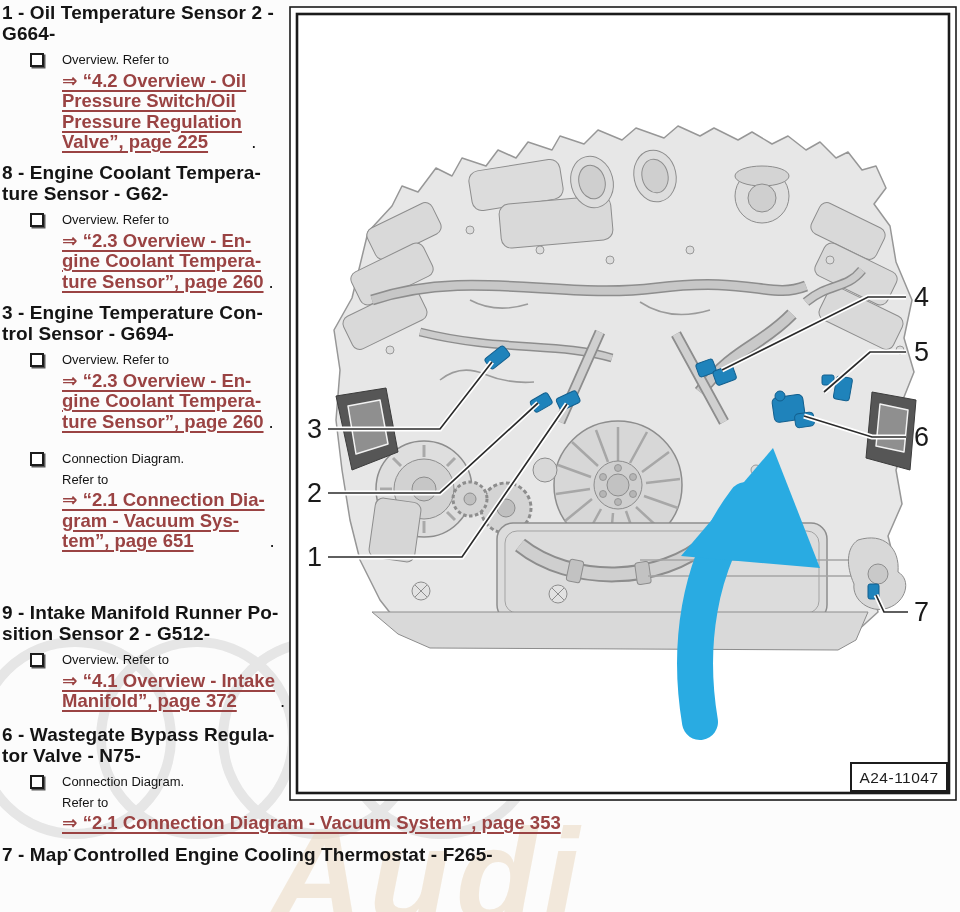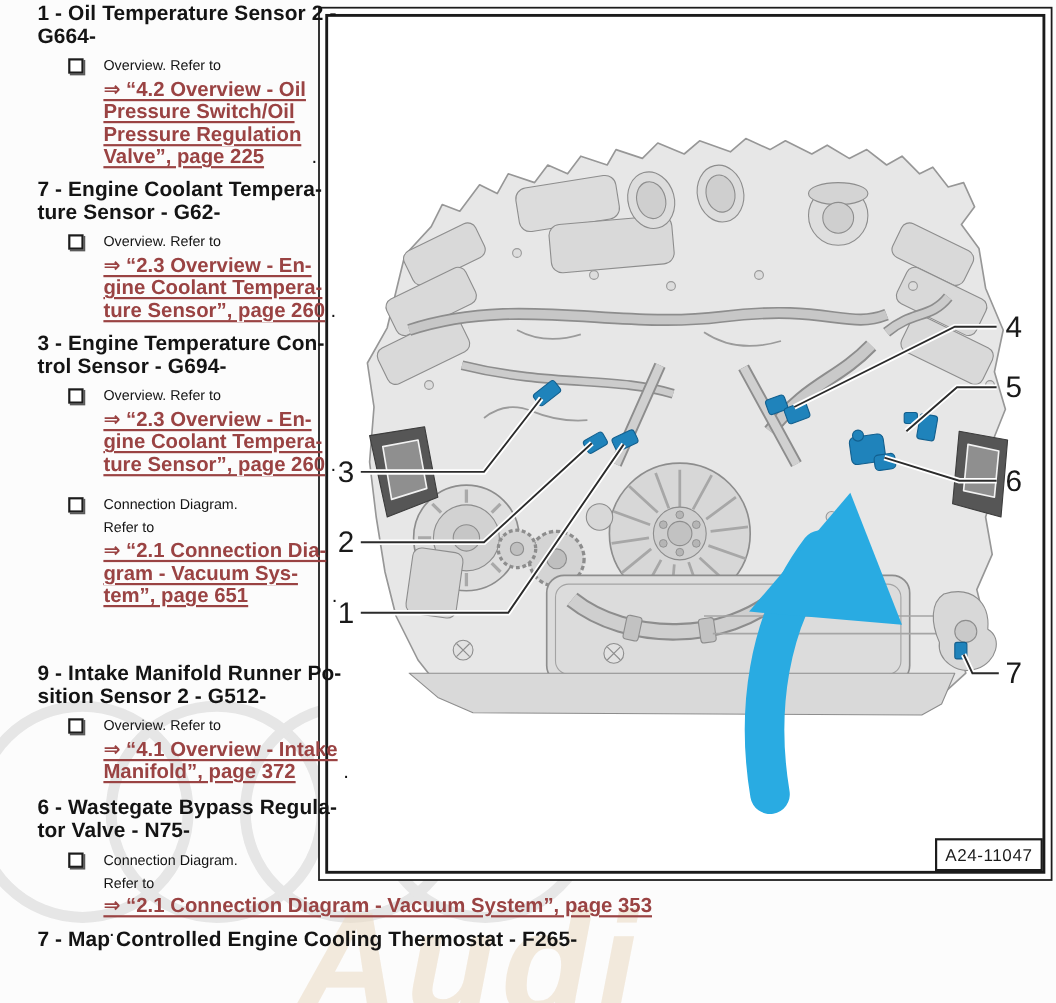--- a/index.html
+++ b/index.html
@@ -10,21 +10,21 @@
     color:#141414;
   }
   
   .rings{position:absolute; left:0; top:0; z-index:0;}
   .audi-word{
     position:absolute; left:268px; top:800px; z-index:0;
     font-size:132px; font-weight:bold; font-style:italic;
     color:#ecdcc6; opacity:.6; letter-spacing:6px;
   }
   
-  .legend{position:absolute; left:0; top:0; width:791px; height:912px; z-index:2;margin-left:32px;}
+  .legend{position:absolute; left:0; top:0; width:791px; height:912px; z-index:2;}
   .legend-item{position:absolute; left:2px; width:288px;}
   .legend-item.wide{width:950px;}
   .item-title{
     font-size:19px; font-weight:bold; line-height:21px;
     white-space:pre; letter-spacing:.1px;
   }
   .item-row{position:relative; margin-left:28px; padding-left:32px; margin-top:6px;}
   .bullet{
     position:absolute; left:0; top:3px; width:10px; height:10px;
     border:2px solid #1c1c1c; background:#fff;
@@ -237,21 +237,21 @@
         <span class="bullet"></span>
         <span class="body-text">Overview. Refer to</span>
         <a class="ref-link">⇒ “4.2 Overview - Oil
 Pressure Switch/Oil
 Pressure Regulation
 Valve”, page 225</a><span class="suffix">.</span>
       </div>
     </div>
 
     <div class="legend-item" style="top:162px">
-      <div class="item-title">7 - Engine Coolant Tempera-
+      <div class="item-title">8 - Engine Coolant Tempera-
 ture Sensor - G62-</div>
       <div class="item-row">
         <span class="bullet"></span>
         <span class="body-text">Overview. Refer to</span>
         <a class="ref-link">⇒ “2.3 Overview - En-
 gine Coolant Tempera-
 ture Sensor”, page 260</a><span class="suffix">.</span>
       </div>
     </div>
 

